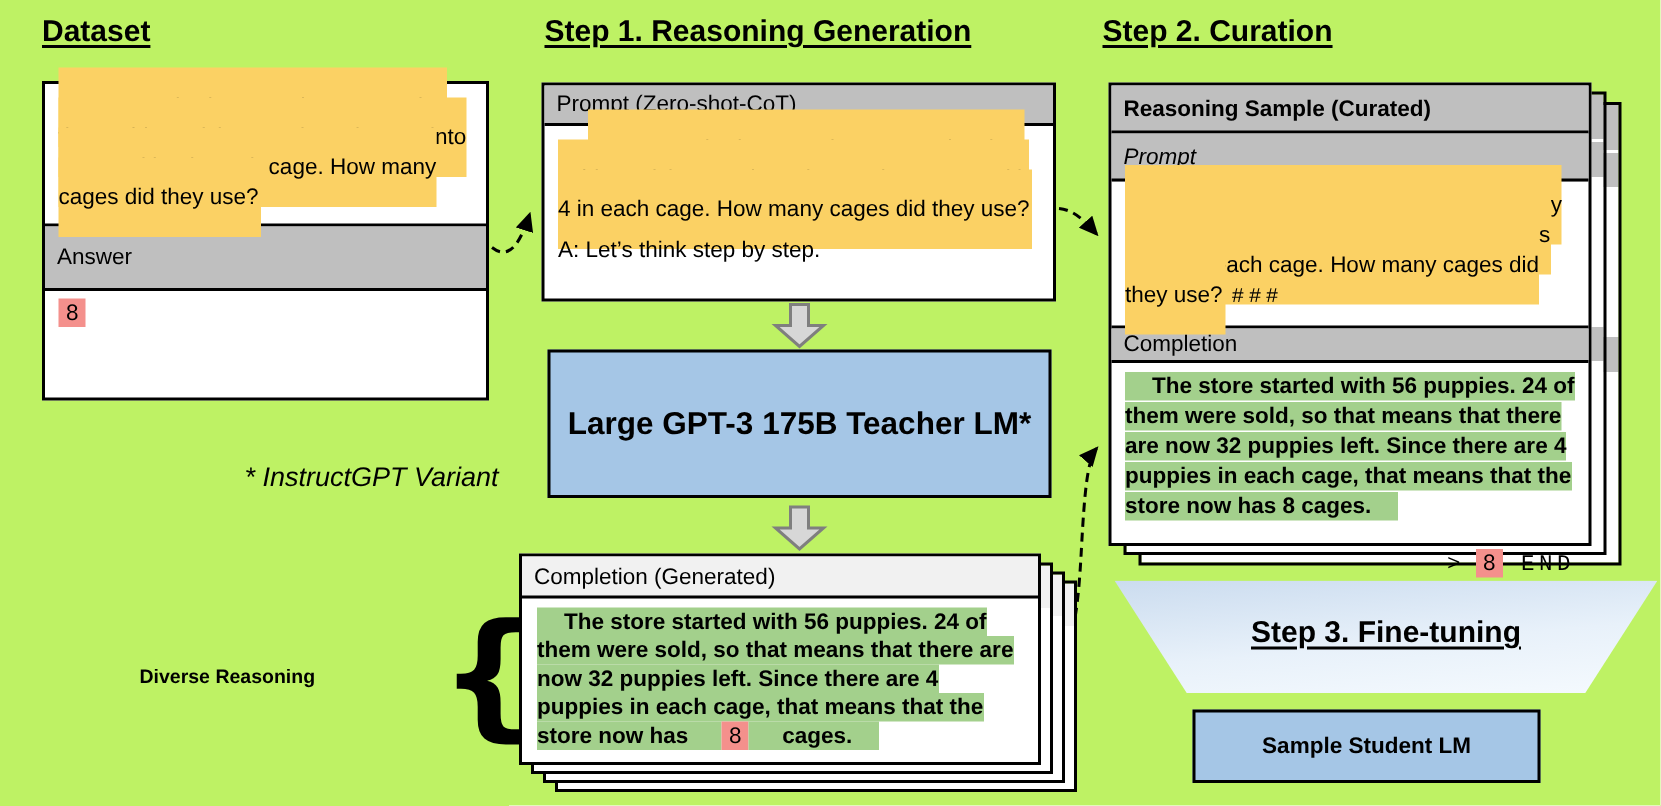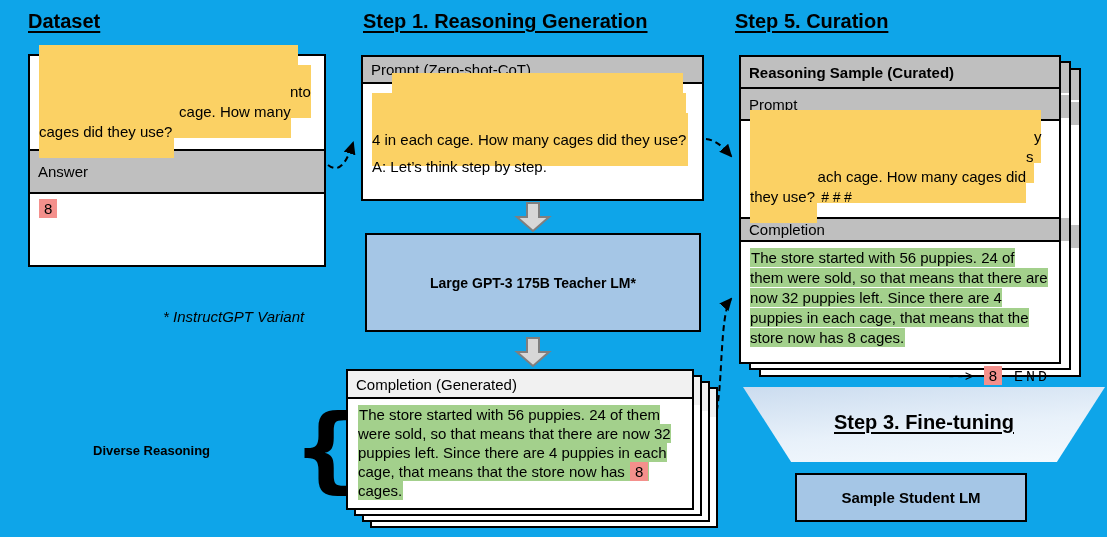--- a/index.html
+++ b/index.html
@@ -1,59 +1,59 @@
 <!DOCTYPE html>
 <html><head>
 <meta charset="utf-8">
 <style>
   html,body{margin:0;padding:0;background:#fff;}
-  .canvas{position:relative;width:1107px;height:537px;background:#0ea5e9;overflow:hidden;
+  .canvas{position:relative;width:1107px;height:537px;background:#bef264;overflow:hidden;
           font-family:"Liberation Sans",sans-serif;color:#000;}
 
   
   .hd{position:absolute;font-weight:bold;font-size:20px;text-decoration:underline;
       text-decoration-thickness:2px;text-underline-offset:3px;white-space:nowrap;}
   #hd-dataset{left:28px;top:10px;}
   #hd-step1{left:363px;top:10px;}
   #hd-step2{left:735px;top:10px;}
 
   
   .box{position:absolute;background:#fff;border:2px solid #000;box-sizing:border-box;}
   .grow{display:flex;align-items:center;box-sizing:border-box;padding:0 8px;font-size:15px;}
   .gray{background:#BFBFBF;border-bottom:2px solid #000;}
   .lgray{background:#F1F1F1;border-bottom:2px solid #000;}
   .bold{font-weight:bold;}
   .body{box-sizing:border-box;padding:6px 9px;font-size:15px;line-height:20px;}
 
   
   .hl-y{background:#FBD164;padding:18px 2px;}
-  .hl-g{background:#A3D08C;padding:1px 1px;}
+  .hl-g{background:#A3D08C;padding:1px 18px;font-weight:bold;}
   .hl-r{background:#F4908C;padding:1px 5px;}
   .mono{font-family:"Liberation Mono",monospace;}
 
   
   #box-dataset{left:28px;top:54px;width:298px;height:213px;}
   #box-dataset .t{height:30px;}
   #box-dataset .ql{height:25px;}
   #box-dataset .qb{height:95px;border-bottom:2px solid #000;}
   #box-dataset .al{height:43px;}
   #box-dataset .ab{height:30px;padding-top:5px;}
 
   
   #box-prompt{left:361px;top:55px;width:343px;height:146px;}
   #box-prompt .t{height:27px;}
   #box-prompt .body p{margin:0 0 7px 0;}
 
   
   .model{position:absolute;background:#A5C6E6;border:2px solid #000;box-sizing:border-box;
          display:flex;align-items:center;justify-content:center;font-weight:bold;text-align:center;}
-  #box-teacher{left:365px;top:233px;width:336px;height:99px;font-size:14px;}
+  #box-teacher{left:365px;top:233px;width:336px;height:99px;font-size:21px;}
   #box-student{left:795px;top:473px;width:232px;height:49px;font-size:15px;}
 
-  #footnote{position:absolute;left:163px;top:308px;font-style:italic;font-size:15px;}
+  #footnote{position:absolute;left:163px;top:308px;font-style:italic;font-size:18px;}
 
   
   .cg-layer{position:absolute;width:348px;height:141px;border:2px solid #000;box-sizing:border-box;
             background:linear-gradient(#F1F1F1 0 28px,#fff 28px);}
   #cg-l3{left:370px;top:387px;}
   #cg-l2{left:362px;top:381px;}
   #cg-l1{left:354px;top:375px;}
   #box-cgen{left:346px;top:369px;width:348px;height:141px;}
   #box-cgen .t{height:28px;text-align:right;}
   #box-cgen .body{line-height:19px;padding:6px 10px;}
@@ -65,21 +65,21 @@
          font-weight:bold;font-family:"DejaVu Sans",sans-serif;}
 
   
   .rs-layer{position:absolute;width:322px;height:309px;border:2px solid #000;box-sizing:border-box;
             background:linear-gradient(#BFBFBF 0 30px,#fff 30px 32px,#BFBFBF 32px 55px,
                        #fff 55px 155px,#BFBFBF 155px 178px,#fff 178px);}
   #rs-l2{left:759px;top:68px;}
   #rs-l1{left:749px;top:61px;}
   #box-rsample{left:739px;top:55px;width:322px;height:309px;}
   #box-rsample .t{height:32px;}
-  #box-rsample .pl{height:32px;}
+  #box-rsample .pl{height:32px;font-style:italic;}
   #box-rsample .pb{height:98px;border-bottom:2px solid #000;line-height:20px;}
   #box-rsample .cl{height:23px;}
   #box-rsample .cb{line-height:20px;}
   #box-rsample .cb p{margin:0;}
   .ansline{margin-top:18px;font-size:15px;text-align:right;}
   .ansline .mono{font-size:15px;}
   .delim{font-size:14px;letter-spacing:3px;margin-left:4px;}
   .endtok{letter-spacing:3px;margin-left:12px;}
   .arrowtok{margin-right:10px;}
 
@@ -107,21 +107,21 @@
     </defs>
     <path d="M 328 165 C 337 172, 345 168, 353 143" fill="none" stroke="#000" stroke-width="2" stroke-dasharray="6 4" marker-end="url(#ah)"></path>
     <path d="M 706 139 C 716 140, 723 147, 731 156" fill="none" stroke="#000" stroke-width="2" stroke-dasharray="6 4" marker-end="url(#ah)"></path>
     <path d="M 694 453 C 716 446, 719 402, 721 365 C 723 328, 725 306, 731 299" fill="none" stroke="#000" stroke-width="2" stroke-dasharray="6 4" marker-end="url(#ah)"></path>
     <polygon points="527,203 539,203 539,217 549,217 533,231 517,217 527,217" fill="#D7D7D7" stroke="#7F7F7F" stroke-width="2"></polygon>
     <polygon points="527,338 539,338 539,352 549,352 533,366 517,352 527,352" fill="#D7D7D7" stroke="#7F7F7F" stroke-width="2"></polygon>
   </svg>
 
   <div class="hd" id="hd-dataset">Dataset</div>
   <div class="hd" id="hd-step1">Step 1. Reasoning Generation</div>
-  <div class="hd" id="hd-step2">Step 5. Curation</div>
+  <div class="hd" id="hd-step2">Step 2. Curation</div>
 
   <div class="box" id="box-dataset">
     <div class="body qb">
       <span class="hl-y">A pet store had 56 puppies. In one day they sold 24 of them and put the rest into cages with 4 in each cage. How many cages did they use?</span>
     </div>
     <div class="grow gray al">Answer</div>
     <div class="body ab">
       <span class="hl-r">8</span>
     </div>
   </div>

